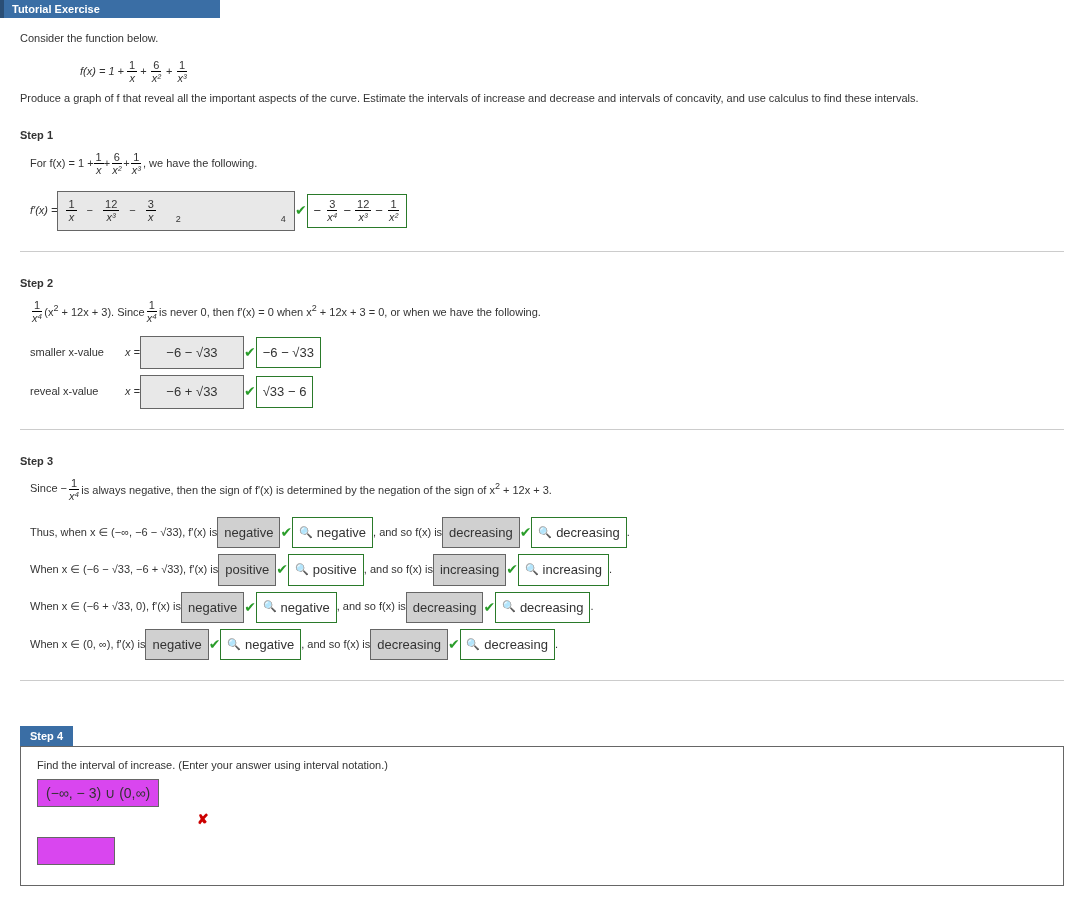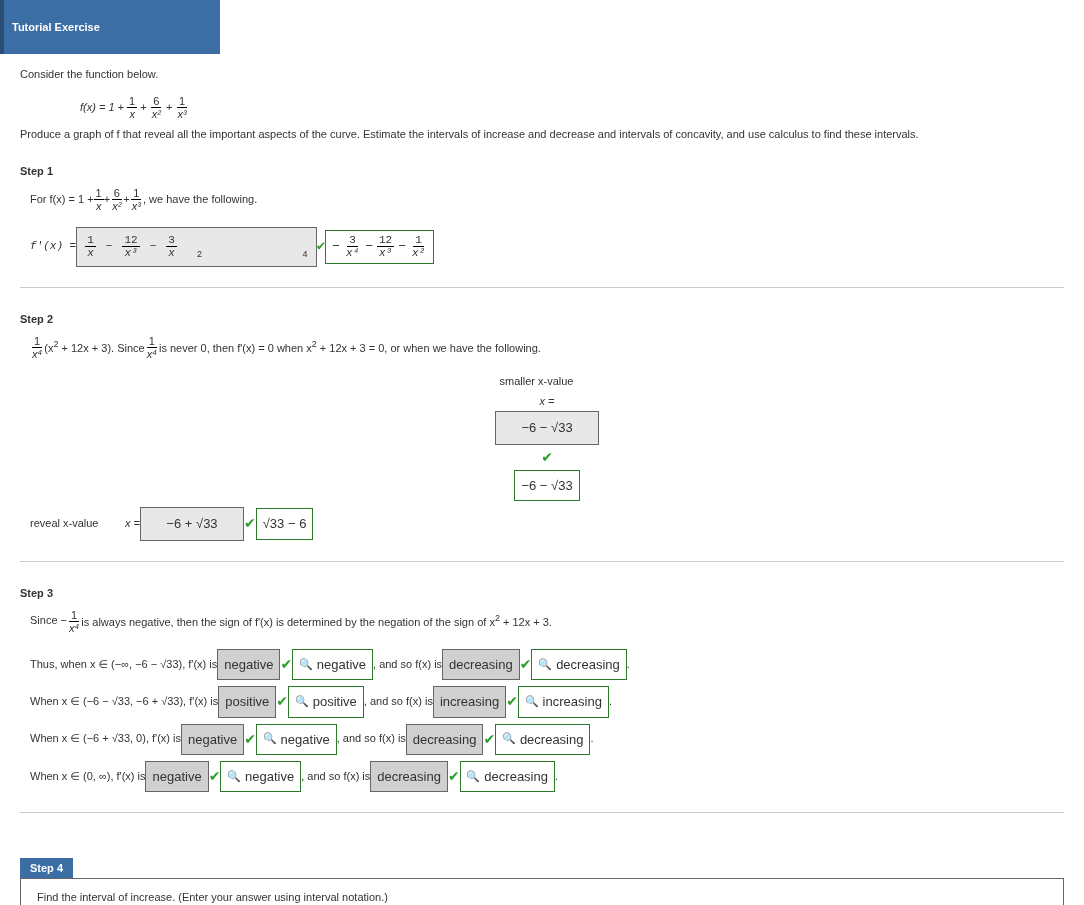--- a/index.html
+++ b/index.html
@@ -8,21 +8,21 @@
     color: #333;
     margin: 0;
     padding: 0;
     background: #fff;
   }
   .tutorial-header {
     background: #3a6ea5;
     color: #fff;
     font-weight: bold;
     font-size: 11px;
-    padding: 21px 8px;
+    padding: 3px 8px;
     display: inline-block;
     border-left: 4px solid #2a4e75;
     min-width: 200px;
   }
   .content {
     padding: 10px 20px 20px 20px;
   }
   .problem-text {
     margin: 4px 0 15px 0;
   }
@@ -173,21 +173,21 @@
           <span class="den" style="font-style:italic">x²</span>
         </span>
       <span> + </span>
       <span class="frac">
           <span class="num">1</span>
           <span class="den" style="font-style:italic">x³</span>
         </span>
       <span>, we have the following.</span>
     </div>
 
-    <div class="flex-row" style="margin-top:15px;font-family:Liberation Mono, monospace;">
+    <div class="flex-row" style="margin-top:15px;">
       <span style="font-style:italic">f'(x) =</span>
       <span class="fprime-large-box">
         <span class="frac">
             <span class="num">1</span>
             <span class="den" style="font-style:italic">x</span>
           </span>
         <span> − </span>
         <span class="frac">
             <span class="num">12</span>
             <span class="den" style="font-style:italic">x³</span>
@@ -237,21 +237,21 @@
       </span>
       <span class="frac">
           <span class="num">1</span>
           <span class="den" style="font-style:italic">x⁴</span>
         </span>
       <span>
         <span> is never 0, then f'(x) = 0 when x</span><sup>2</sup><span> + 12x + 3 = 0, or when we have the following.</span>
       </span>
     </div>
 
-    <div class="flex-row" style="margin-top:12px;flex-direction:column;">
+    <div class="flex-row" style="margin-top:12px;">
       <span class="label-text">smaller x-value</span>
       <span style="font-style:italic">x =</span>
       <span class="input-box">−6 − √33</span>
       <span class="check">✔</span>
       <span class="answer-box">−6 − √33</span>
     </div>
     <div class="flex-row">
       <span class="label-text">reveal x-value</span>
       <span style="font-style:italic">x =</span>
       <span class="input-box">−6 + √33</span>

